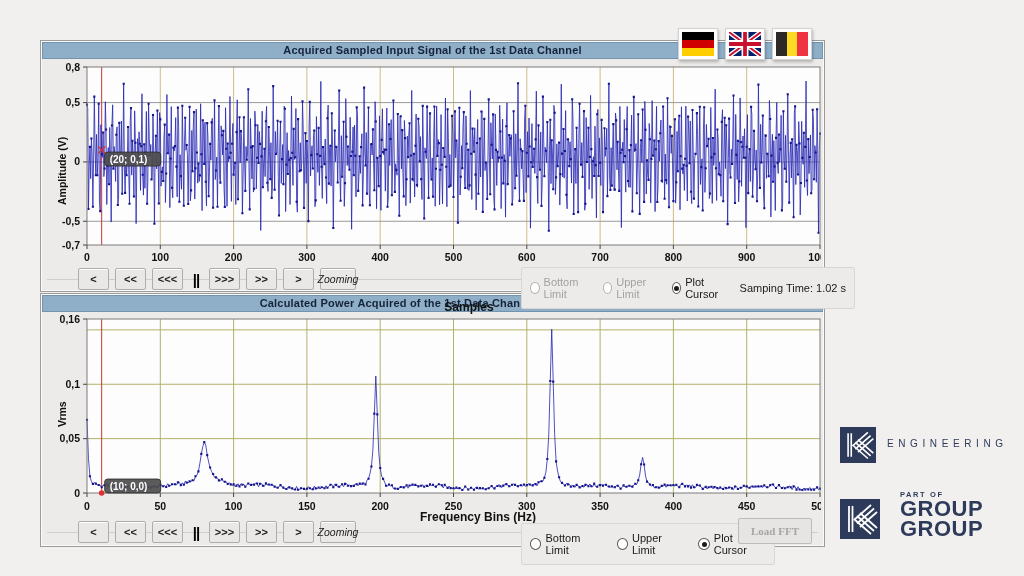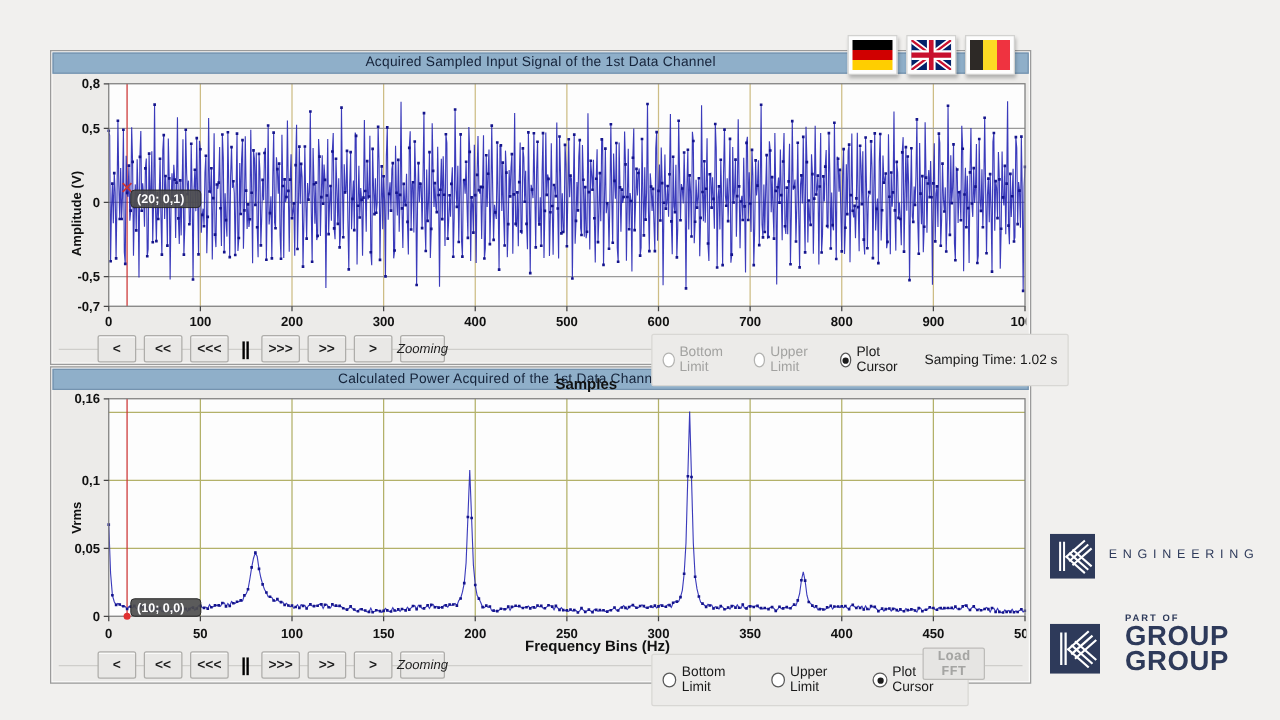--- a/index.html
+++ b/index.html
@@ -4,21 +4,21 @@
 <style>
   html,body{margin:0;padding:0;background:#f1f0ee;}
   .stage{position:relative;width:1024px;height:576px;overflow:hidden;background:#f1f0ee;
          font-family:"Liberation Sans",sans-serif;-webkit-font-smoothing:antialiased;}
   
   .panel{position:absolute;left:40px;width:783px;background:#ecebe9;border:1px solid #9b9b9b;
          box-shadow:inset 0 0 0 1px #fbfbfa;}
   .panel-top{top:40px;height:250px;}
   .panel-bottom{top:293px;height:252px;}
   .ptitle{position:absolute;left:1px;right:1px;top:1px;height:15px;background:#8fafc9;
-          border:1px solid #7493af;color:#15233a;font-size:11px;font-weight:normal;
+          border:1px solid #7493af;color:#15233a;font-size:11px;font-weight:bold;
           text-align:center;line-height:15px;letter-spacing:.2px;}
   .chart{position:absolute;left:1px;top:18px;width:779px;height:218px;z-index:1;}
   .ylab{position:absolute;left:14px;width:14px;display:flex;align-items:center;justify-content:center;
         writing-mode:vertical-rl;transform:rotate(180deg);font-size:10.5px;font-weight:bold;color:#111;z-index:2;}
   .ylab-top{top:55px;height:150px;}
   .ylab-bottom{top:60px;height:120px;}
   .xlab{position:absolute;font-size:12px;font-weight:bold;color:#111;z-index:2;text-align:center;}
   
   .transport{position:absolute;left:0;top:227px;width:783px;height:22px;display:flex;align-items:center;
              padding-left:37px;box-sizing:border-box;z-index:3;}
@@ -33,23 +33,23 @@
           border:1px solid #d8d7d4;border-radius:2px;padding:10px 8px;height:20px;z-index:4;font-size:11px;}
   .radios-top{left:480px;top:226px;width:316px;}
   .radios-bottom{left:480px;top:229px;width:236px;}
   .radio{display:flex;align-items:center;gap:4px;color:#1a1a1a;cursor:default;}
   .radio .rc{width:10px;height:10px;border:1px solid #595959;border-radius:50%;background:#fff;
              display:inline-flex;align-items:center;justify-content:center;}
   .radio.selected .rc::after{content:"";width:5px;height:5px;border-radius:50%;background:#1c1c1c;}
   .radio.disabled{color:#a2a2a0;}
   .radio.disabled .rc{border-color:#b3b3b1;}
   .samp{color:#1a1a1a;font-size:11px;white-space:nowrap;}
-  .loadfft{position:absolute;left:697px;top:224px;width:50px;height:26px;background:#e6e5e3;
+  .loadfft{position:absolute;left:697px;top:224px;width:74px;height:26px;background:#e6e5e3;
            border:1px solid #bdbcb9;border-radius:2px;color:#a5a5a3;font-weight:bold;font-size:11px;
-           font-family:Liberation Mono, monospace;z-index:4;}
+           font-family:Liberation Serif, serif;z-index:4;}
   
   .flags{position:absolute;left:678px;top:28px;display:flex;gap:7px;z-index:5;}
   .flagbtn{width:40px;height:32px;background:#fdfdfd;border:1px solid #d2d2d0;box-shadow:1px 2px 3px rgba(0,0,0,.25);
            padding:3px;box-sizing:border-box;cursor:default;}
   .flagfill{display:block;width:100%;height:100%;}
   .flag-de{background:linear-gradient(#000 33.3%,#d00000 33.3% 66.6%,#ffce00 66.6%);}
   .flag-be{background:linear-gradient(90deg,#2d2926 33.3%,#fdda24 33.3% 66.6%,#ef3340 66.6%);}
   
   .logo-siebe{position:absolute;left:840px;top:427px;display:flex;gap:11px;align-items:flex-start;}
   .logo-kurre{position:absolute;left:840px;top:490px;display:flex;gap:20px;align-items:flex-end;}

